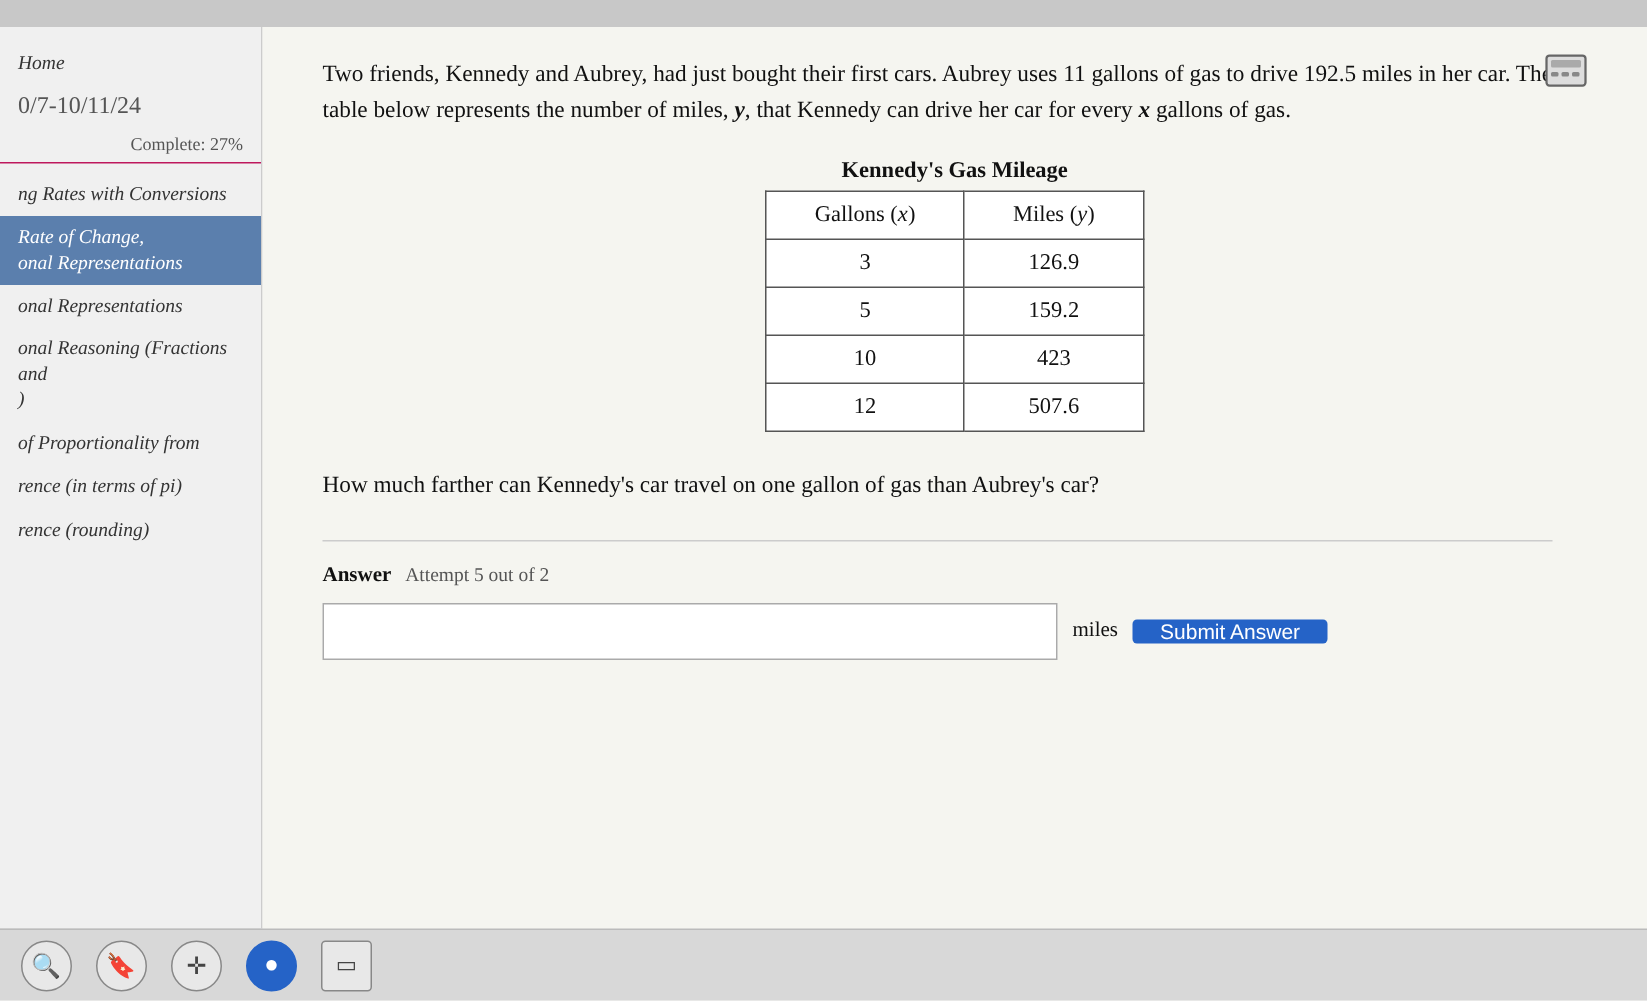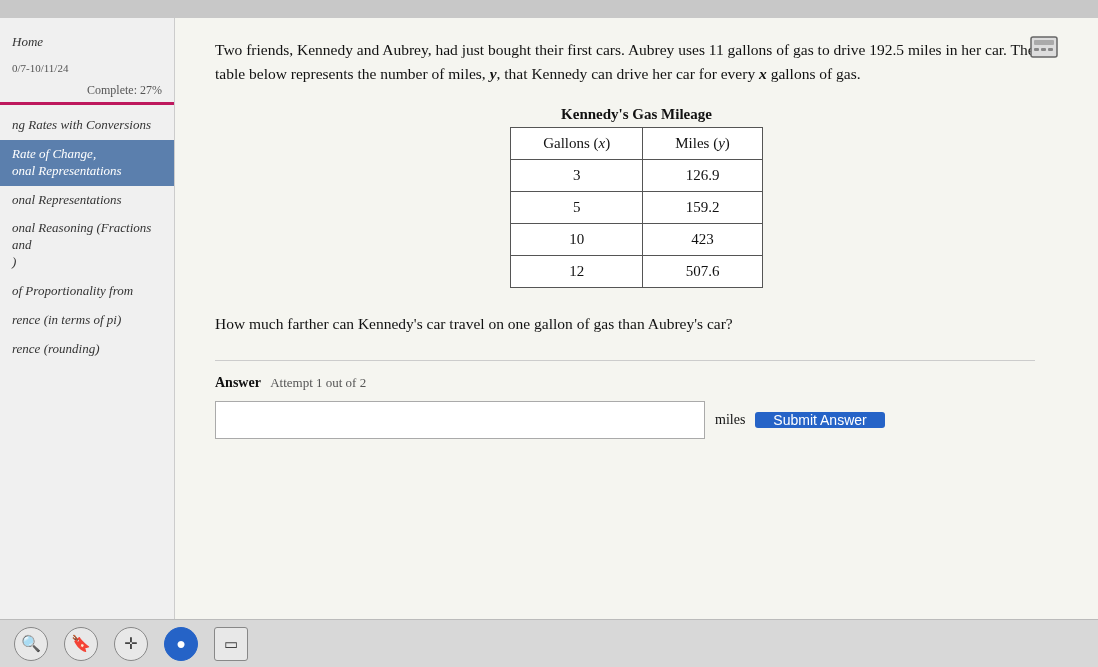--- a/index.html
+++ b/index.html
@@ -37,29 +37,29 @@
       color: #333;
       line-height: 1.3;
       font-style: italic;
     }
     .sidebar-item.active {
       background: #5b7fad;
       color: white;
     }
     .sidebar-date {
       padding: 5px 12px;
-      font-size: 11px;
+      font-size: 16px;
       color: #555;
     }
     .sidebar-complete {
       padding: 4px 12px;
       font-size: 12px;
       color: #555;
       text-align: right;
-      border-bottom: 3px solid #be185d;
+      border-bottom: 1px solid #be185d;
       margin-bottom: 6px;
     }
     
     .content {
       flex: 1;
       background: #f5f5f0;
       padding: 20px 40px;
       overflow-y: auto;
       position: relative;
     }
@@ -267,21 +267,21 @@
           </tbody>
         </table>
       </div>
     </div>
 
     <p class="question-text">How much farther can Kennedy's car travel on one gallon of gas than Aubrey's car?</p>
 
     <div class="answer-section">
       <div class="answer-label">
         <span>Answer</span>
-        <span class="answer-attempt">Attempt 1 out of 2</span>
+        <span class="answer-attempt">Attempt 5 out of 2</span>
       </div>
       <div class="answer-row">
         <input class="answer-input" type="text" style="">
         <span class="units-label">miles</span>
         <button class="submit-btn">Submit Answer</button>
       </div>
     </div>
 
     <div style="position:absolute; top: 18px; right: 40px;">
       <svg width="28" height="22" viewBox="0 0 28 22">

